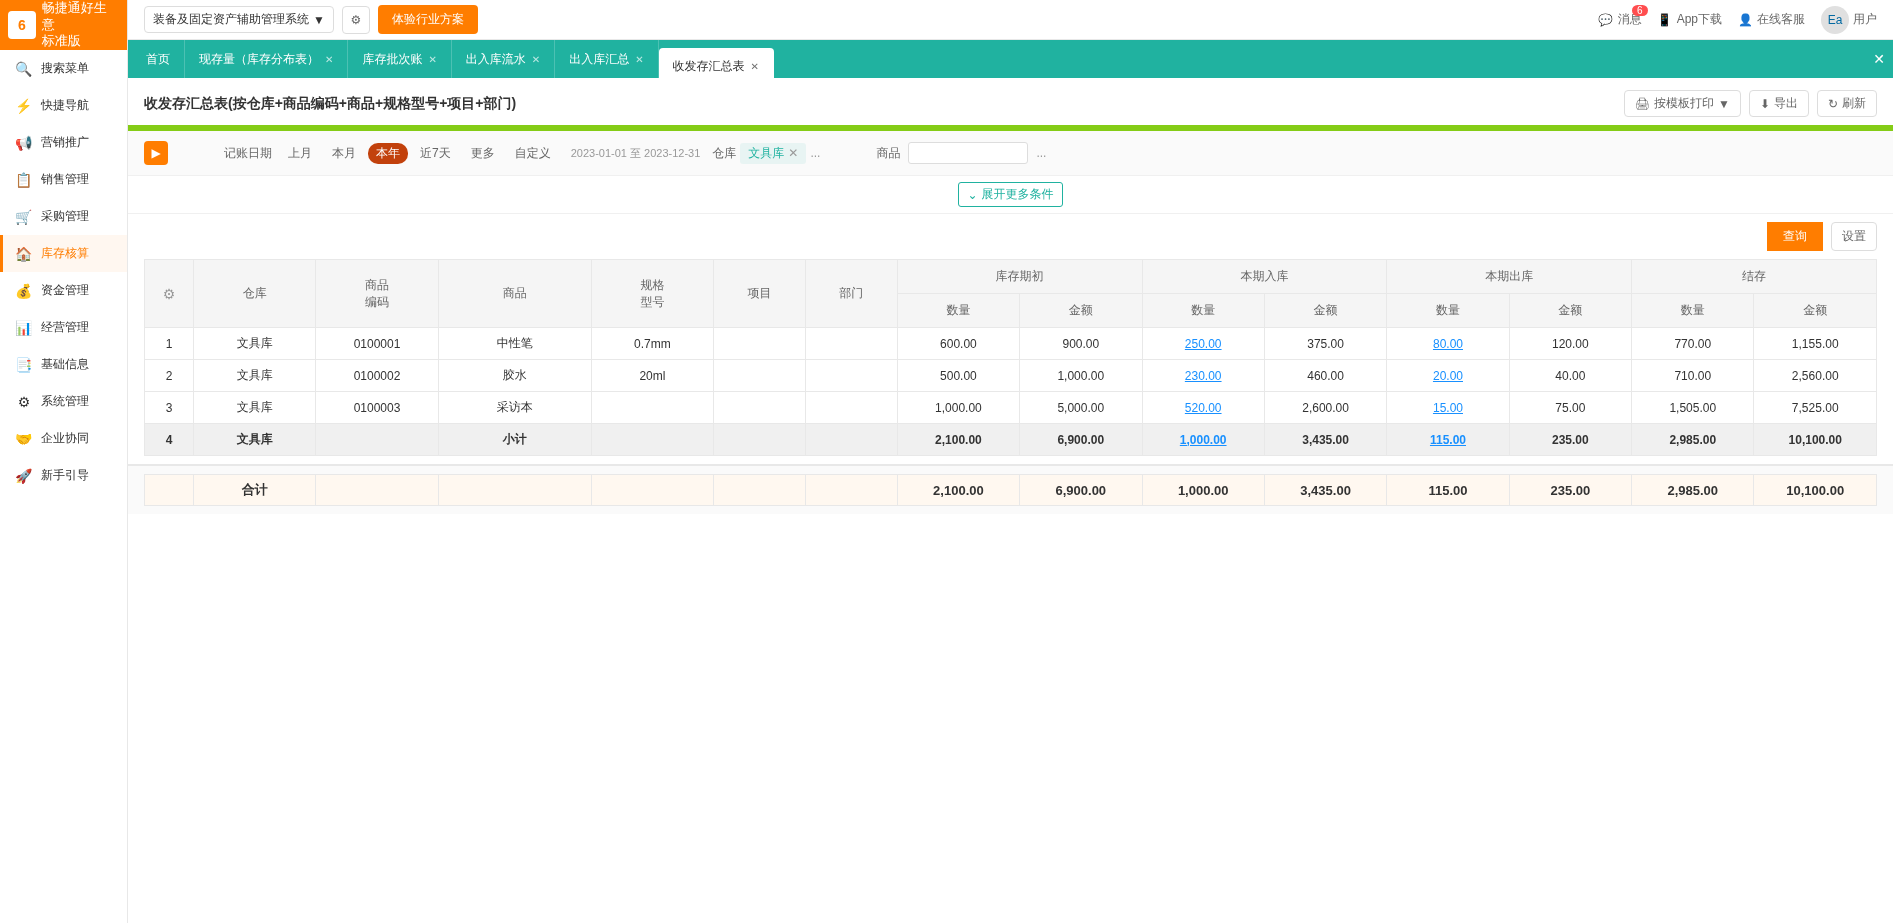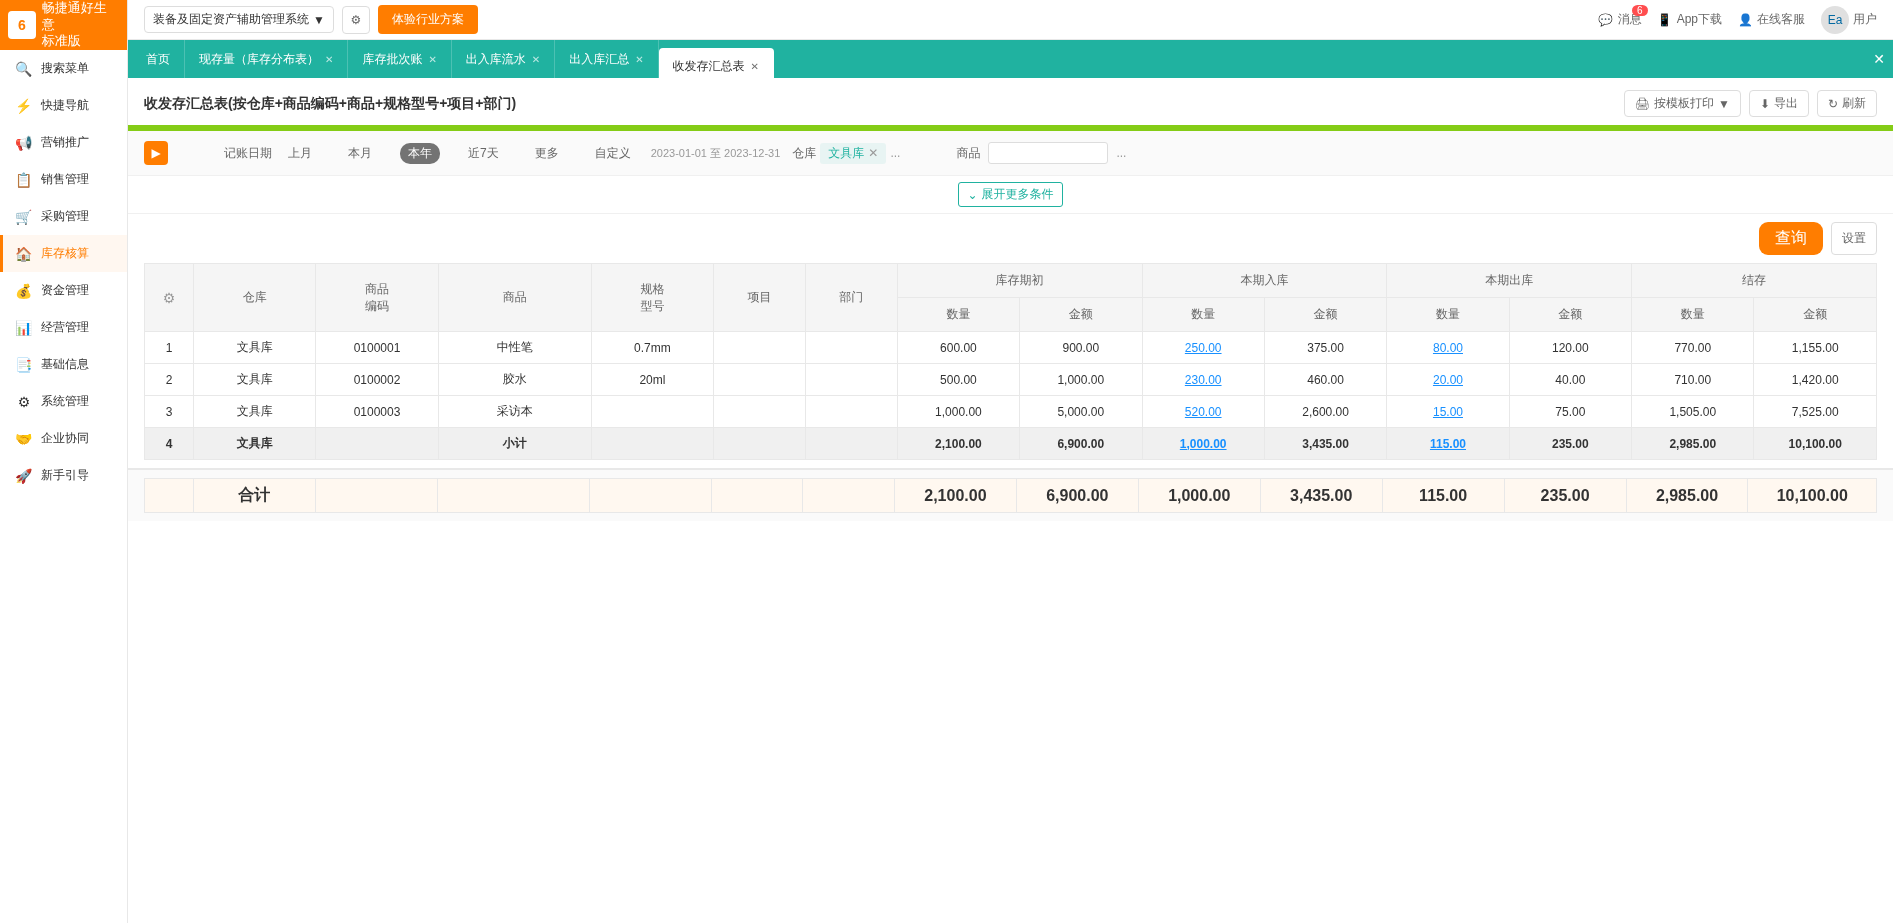--- a/index.html
+++ b/index.html
@@ -43,30 +43,30 @@
     .page-header { padding: 12px 16px 8px; border-bottom: 6px solid #84cc16; display: flex; align-items: center; justify-content: space-between; }
     .page-title { font-size: 14px; font-weight: bold; color: #333; }
     .page-actions { display: flex; align-items: center; gap: 8px; }
     .action-btn { display: flex; align-items: center; gap: 4px; padding: 4px 10px; border: 1px solid #ddd; border-radius: 4px; cursor: pointer; font-size: 12px; color: #666; background: #fff; }
 
     
     .filter-bar { padding: 10px 16px; background: #fafafa; border-bottom: 1px solid #f0f0f0; display: flex; align-items: center; gap: 12px; flex-wrap: wrap; }
     .filter-toggle { width: 24px; height: 24px; background: #ff7d00; color: #fff; border-radius: 4px; display: flex; align-items: center; justify-content: center; cursor: pointer; font-size: 12px; }
     .filter-group { display: flex; align-items: center; gap: 8px; margin-left: 44px; }
     .filter-label { color: #666; font-size: 12px; }
-    .date-options { display: flex; align-items: center; gap: 20px; }
+    .date-options { display: flex; align-items: center; gap: 4px; }
     .date-option { padding: 2px 8px; border-radius: 3px; cursor: pointer; font-size: 12px; color: #666; }
-    .date-option.active { background: #737373; color: #fff; border-radius: 10px; }
+    .date-option.active { background: #c2410c; color: #fff; border-radius: 10px; }
     .date-range { font-size: 11px; color: #999; margin-left: 4px; }
     .filter-warehouse { display: flex; align-items: center; gap: 4px; }
     .warehouse-tag { display: flex; align-items: center; gap: 4px; background: #e8f4f3; color: #20b2a0; padding: 2px 8px; border-radius: 3px; font-size: 12px; }
     .warehouse-tag .remove { cursor: pointer; color: #999; }
     .filter-dots { color: #999; cursor: pointer; }
     .expand-more { display: flex; align-items: center; gap: 4px; color: #20b2a0; cursor: pointer; font-size: 12px; border: 1px solid #20b2a0; border-radius: 3px; padding: 3px 8px; }
-    .query-btn { background: #ff7d00; color: #fff; border: none; border-radius: 9px; padding: 6px 16px; font-size: 16px; cursor: pointer; }
+    .query-btn { background: #ff7d00; color: #fff; border: none; border-radius: 0; padding: 6px 16px; font-size: 12px; cursor: pointer; }
     .set-btn { display: flex; align-items: center; gap: 4px; padding: 4px 10px; border: 1px solid #ddd; border-radius: 4px; cursor: pointer; font-size: 12px; color: #666; background: #fff; }
 
     
     .table-wrapper { padding: 8px 16px; }
     table { width: 100%; border-collapse: collapse; font-size: 12px; }
     th { background: #f5f5f5; padding: 8px 6px; text-align: center; border: 1px solid #e8e8e8; color: #666; font-weight: normal; white-space: nowrap; }
     td { padding: 7px 6px; text-align: center; border: 1px solid #e8e8e8; color: #333; white-space: nowrap; }
     .subtotal-row td { font-weight: bold; background: #f0f0f0; }
     .link-val { color: #1890ff; text-decoration: underline; cursor: pointer; }
     .settings-icon { font-size: 14px; color: #999; cursor: pointer; }
@@ -332,21 +332,21 @@
             <td>20ml</td>
             <td></td>
             <td></td>
             <td>500.00</td>
             <td>1,000.00</td>
             <td class="link-val">230.00</td>
             <td>460.00</td>
             <td class="link-val">20.00</td>
             <td>40.00</td>
             <td>710.00</td>
-            <td>1,420.00</td>
+            <td>2,560.00</td>
           </tr>
 
           <tr>
             <td>3</td>
             <td>文具库</td>
             <td>0100003</td>
             <td>采访本</td>
             <td></td>
             <td></td>
             <td></td>
@@ -375,21 +375,21 @@
             <td class="link-val">115.00</td>
             <td>235.00</td>
             <td>2,985.00</td>
             <td>10,100.00</td>
           </tr>
         </tbody>
       </table>
     </div>
 
     <div class="bottom-total">
-      <table style="width:100%; border-collapse: collapse; font-size: 16px;">
+      <table style="width:100%; border-collapse: collapse; font-size: 13px;">
         <tbody>
             <tr>
           <td style="width:32px; padding:6px; border:1px solid #e8e8e8; background:#fff8f0;"></td>
           <td style="width:80px; padding:6px; text-align:center; border:1px solid #e8e8e8; background:#fff8f0; font-weight:bold;">合计</td>
           <td style="width:80px; padding:6px; border:1px solid #e8e8e8; background:#fff8f0;"></td>
           <td style="width:100px; padding:6px; border:1px solid #e8e8e8; background:#fff8f0;"></td>
           <td style="width:80px; padding:6px; border:1px solid #e8e8e8; background:#fff8f0;"></td>
           <td style="width:60px; padding:6px; border:1px solid #e8e8e8; background:#fff8f0;"></td>
           <td style="width:60px; padding:6px; border:1px solid #e8e8e8; background:#fff8f0;"></td>
           <td style="width:80px; padding:6px; text-align:center; border:1px solid #e8e8e8; background:#fff8f0; font-weight:bold;">2,100.00</td>

